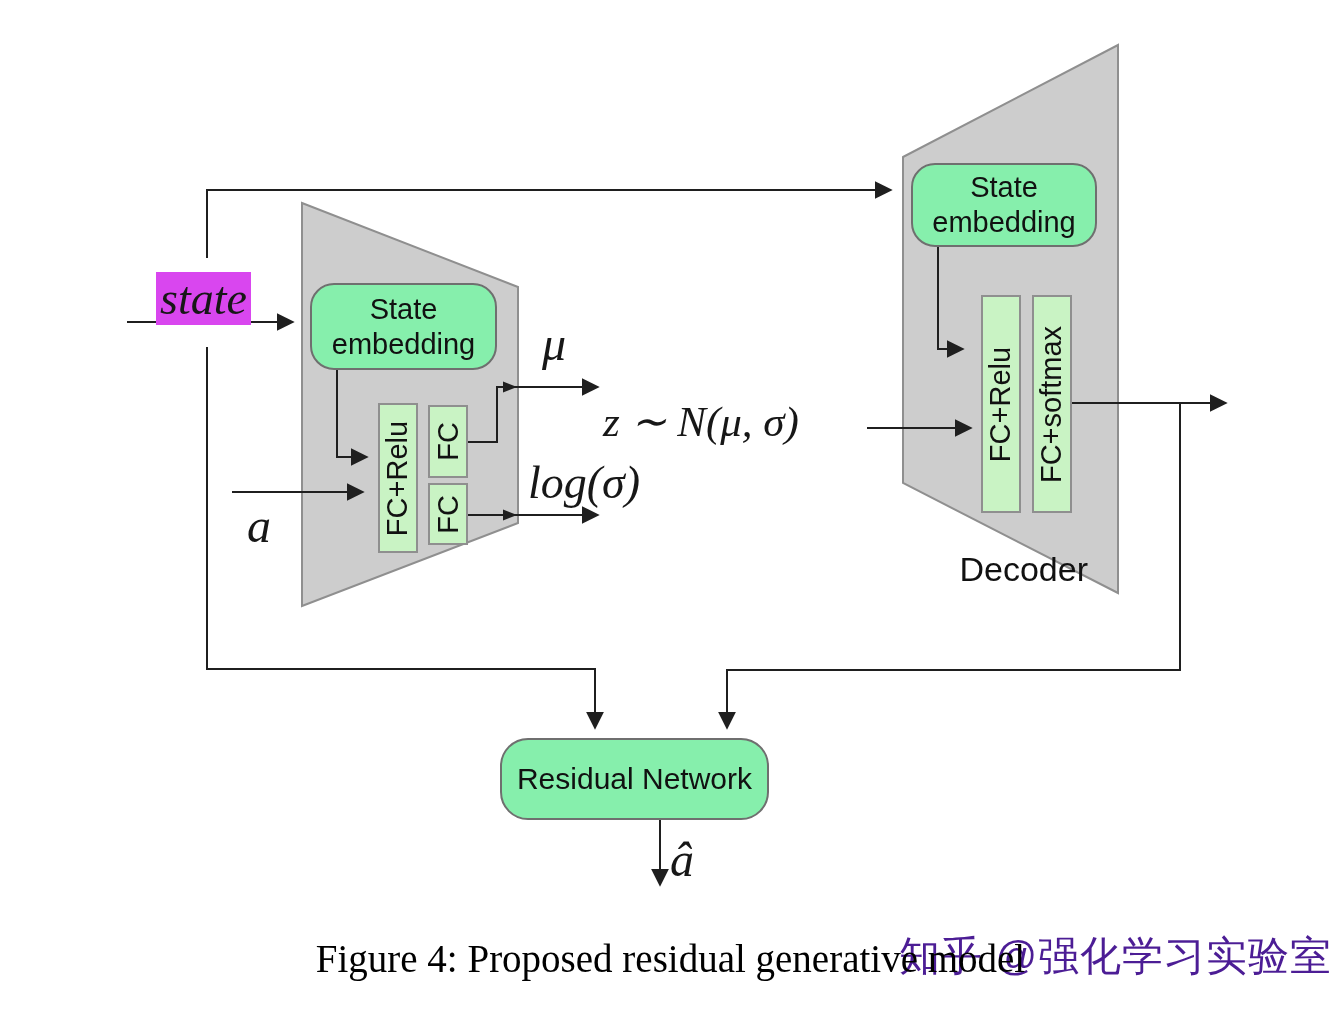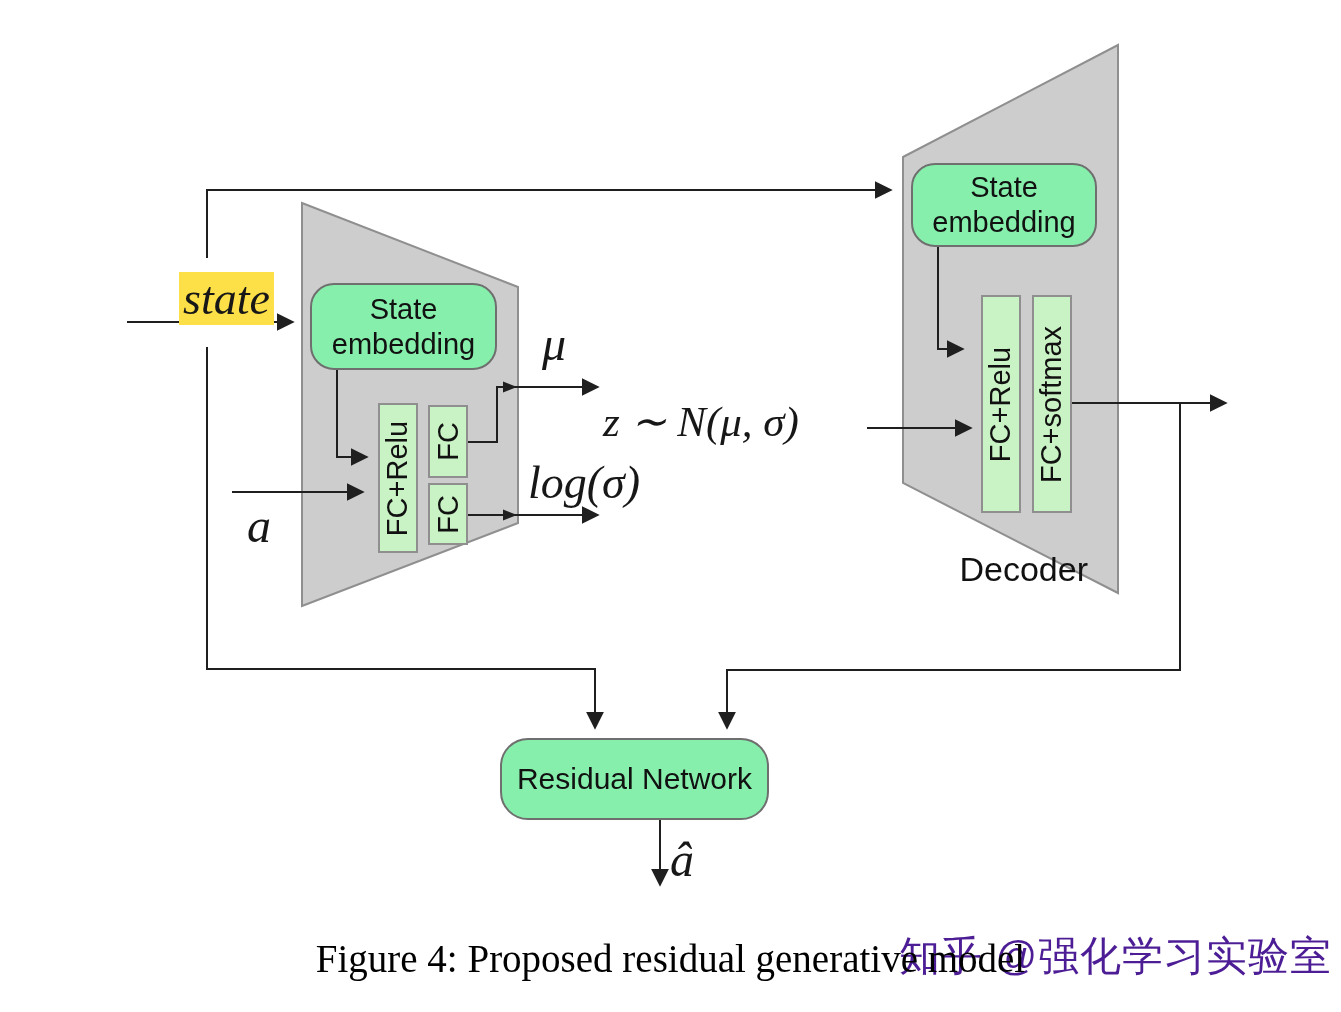--- a/index.html
+++ b/index.html
@@ -14,21 +14,21 @@
           font-size:29px;line-height:1.2;font-weight:400;}
   .green{background:#c9f3c4;border:2px solid #8f8f8f;font-size:29px;}
   .vtext{transform:rotate(-90deg);white-space:nowrap;display:block;}
   .mathlab{position:absolute;font-family:"Liberation Serif",serif;font-style:italic;
            color:#171717;white-space:nowrap;background:transparent;}
   .planlab{position:absolute;font-size:34px;color:#111;white-space:nowrap;text-align:center;}
   #caption{position:absolute;left:0;top:936px;width:1341px;text-align:center;
            font-family:"Liberation Serif",serif;font-size:39px;color:#000;z-index:3;}
   #watermark{position:absolute;left:899px;top:929px;font-size:41px;color:#4c1d95;
              z-index:2;letter-spacing:1px;white-space:nowrap;}
-  .statebg{background:#fde047;padding:0 4px;margin-left:23px;}
+  .statebg{background:#d946ef;padding:0 4px;}
 </style>
 </head>
 <body>
 
 <div id="canvas">
 
   <svg id="wires" width="1341" height="1012" viewBox="0 0 1341 1012">
     <defs>
       <marker id="arr" markerWidth="9" markerHeight="9" viewBox="0 0 10 10" refX="8.5" refY="5" orient="auto-start-reverse">
         <path d="M0 0 L10 5 L0 10 Z" fill="#1f1f1f"></path>

